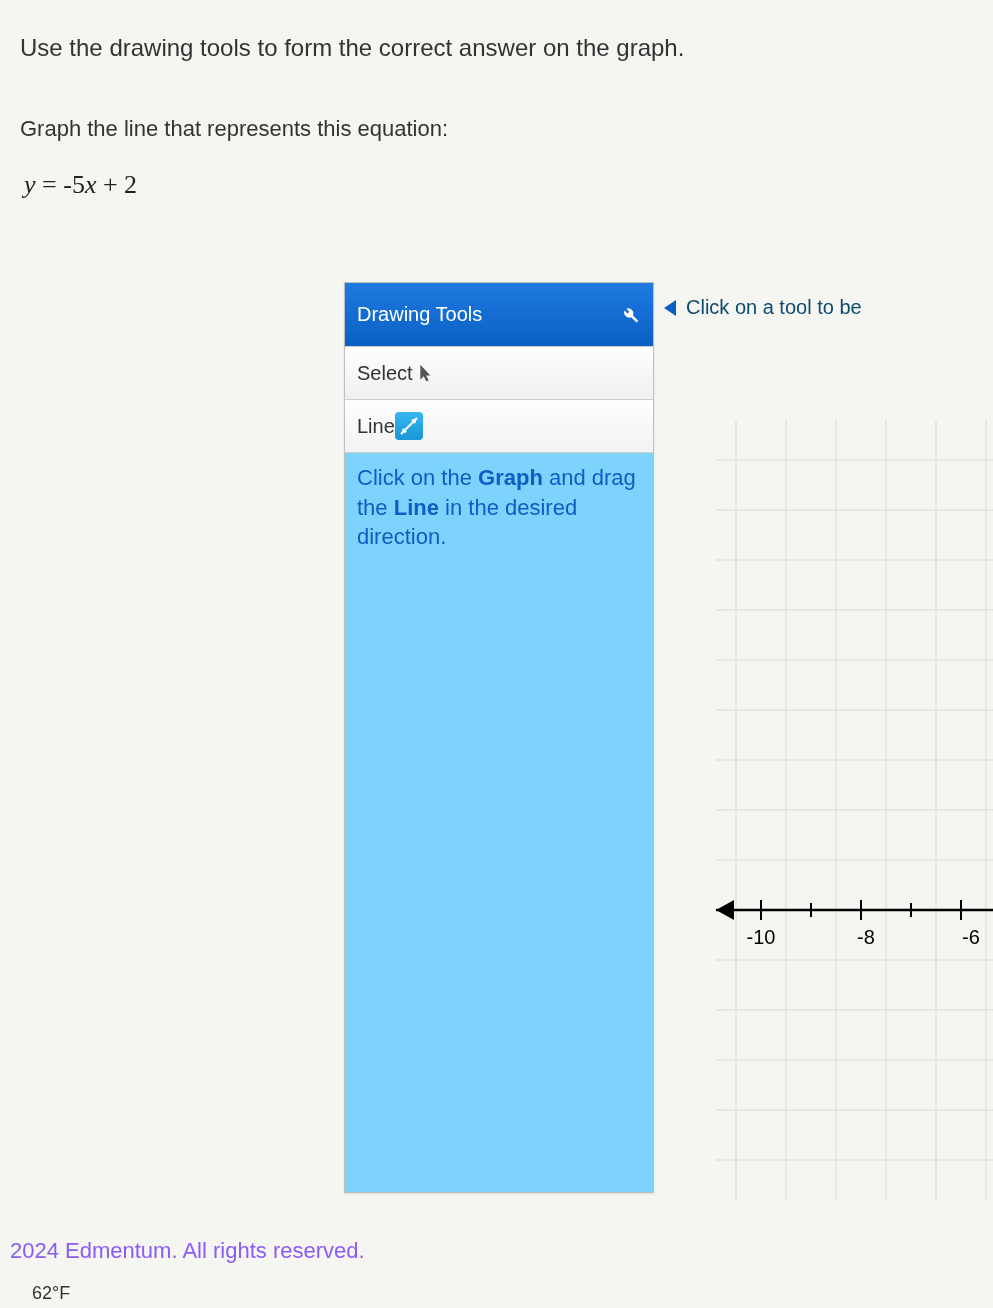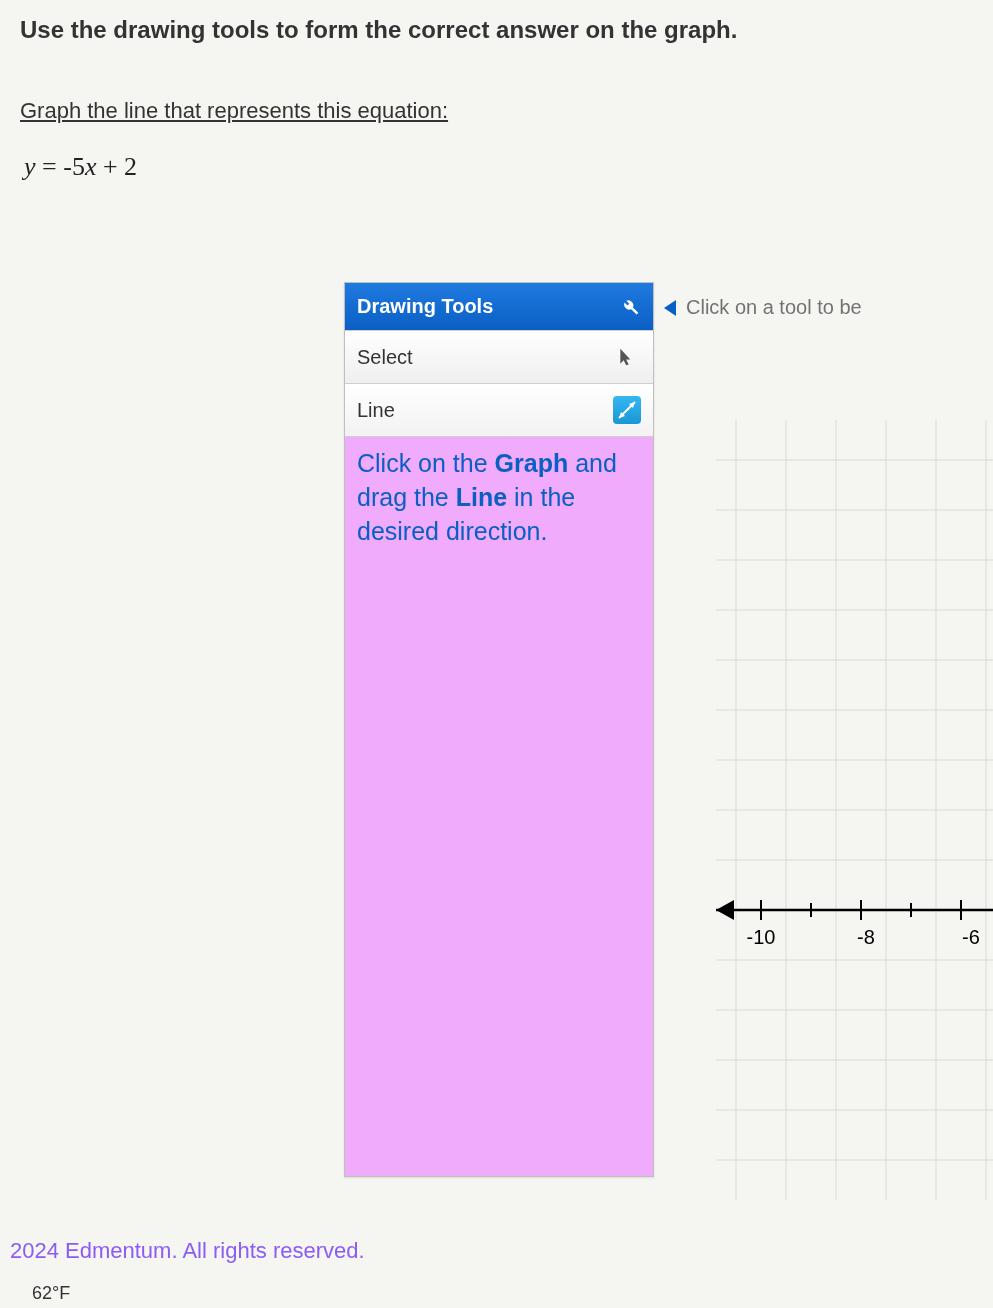--- a/index.html
+++ b/index.html
@@ -7,30 +7,29 @@
     font-family: Arial, Helvetica, sans-serif;
     background: #f5f5f2;
     width: 993px;
     height: 1308px;
     position: relative;
     overflow: hidden;
     color: #222;
   }
   .instruction {
     font-size: 24px;
-    padding: 16px 20px 0 20px;
-    color: #333;
-    font-weight: 700;
+    padding: 34px 20px 0 20px;
+    color: #333;
+    font-weight: 400;
   }
   .prompt {
     font-size: 22px;
     padding: 54px 20px 0 20px;
     color: #333;
     font-weight: 500;
-    text-decoration: underline;
   }
   .equation {
     font-family: "Times New Roman", serif;
     font-style: italic;
     font-size: 26px;
     padding: 28px 20px 0 24px;
     color: #222;
   }
   .equation .op { font-style: normal; }
   .tools-panel {
@@ -38,73 +37,72 @@
     left: 344px;
     top: 282px;
     width: 310px;
     background: #fff;
     border: 1px solid #bfbfbf;
     box-shadow: 0 1px 2px rgba(0,0,0,0.1);
   }
   .tools-header {
     background: linear-gradient(#1f7ae0, #0a5fc4);
     color: #fff;
-    font-weight: bold;
+    font-weight: normal;
     font-size: 20px;
-    padding: 12px 12px;
+    padding: 20px 12px;
     display: flex;
     align-items: center;
     justify-content: space-between;
   }
   .tools-header .wrench {
     width: 22px; height: 22px;
     display: inline-flex; align-items: center; justify-content: center;
   }
   .tool-row {
     border-top: 1px solid #cfcfcf;
     background: linear-gradient(#ffffff, #efefef);
     padding: 12px 12px;
     display: flex;
     align-items: center;
-    justify-content: space-between;
     font-size: 20px;
     color: #333;
     cursor: pointer;
   }
   .tool-row.selected {
     background: linear-gradient(#ffffff, #f2f2f2);
   }
   .tool-icon {
     width: 28px; height: 28px;
     display: inline-flex; align-items: center; justify-content: center;
     border-radius: 4px;
   }
   .line-icon-box {
     background: linear-gradient(#35b7f2, #1a97d4);
     border-radius: 4px;
   }
   .tool-hint {
     border-top: 1px solid #cfcfcf;
     padding: 10px 12px 12px 12px;
-    font-size: 25px;
+    font-size: 22px;
     color: #0a5fc4;
     line-height: 1.35;
-    background: #f0abfc;
+    background: #7dd3fc;
     height: 740px;
   }
   .tool-hint .k1, .tool-hint .k2 { font-weight: bold; }
   .tool-hint .dtxt { color: #0a5fc4; }
   .right-area {
     position: absolute;
     left: 662px;
     top: 286px;
     width: 331px;
   }
   .hint-right {
-    color: #737373;
+    color: #0c4a6e;
     font-size: 20px;
     display: flex;
     align-items: center;
     gap: 8px;
     padding: 10px 0 0 2px;
     white-space: nowrap;
   }
   .hint-right svg { flex: 0 0 auto; }
   .graph-wrap {
     position: absolute;

